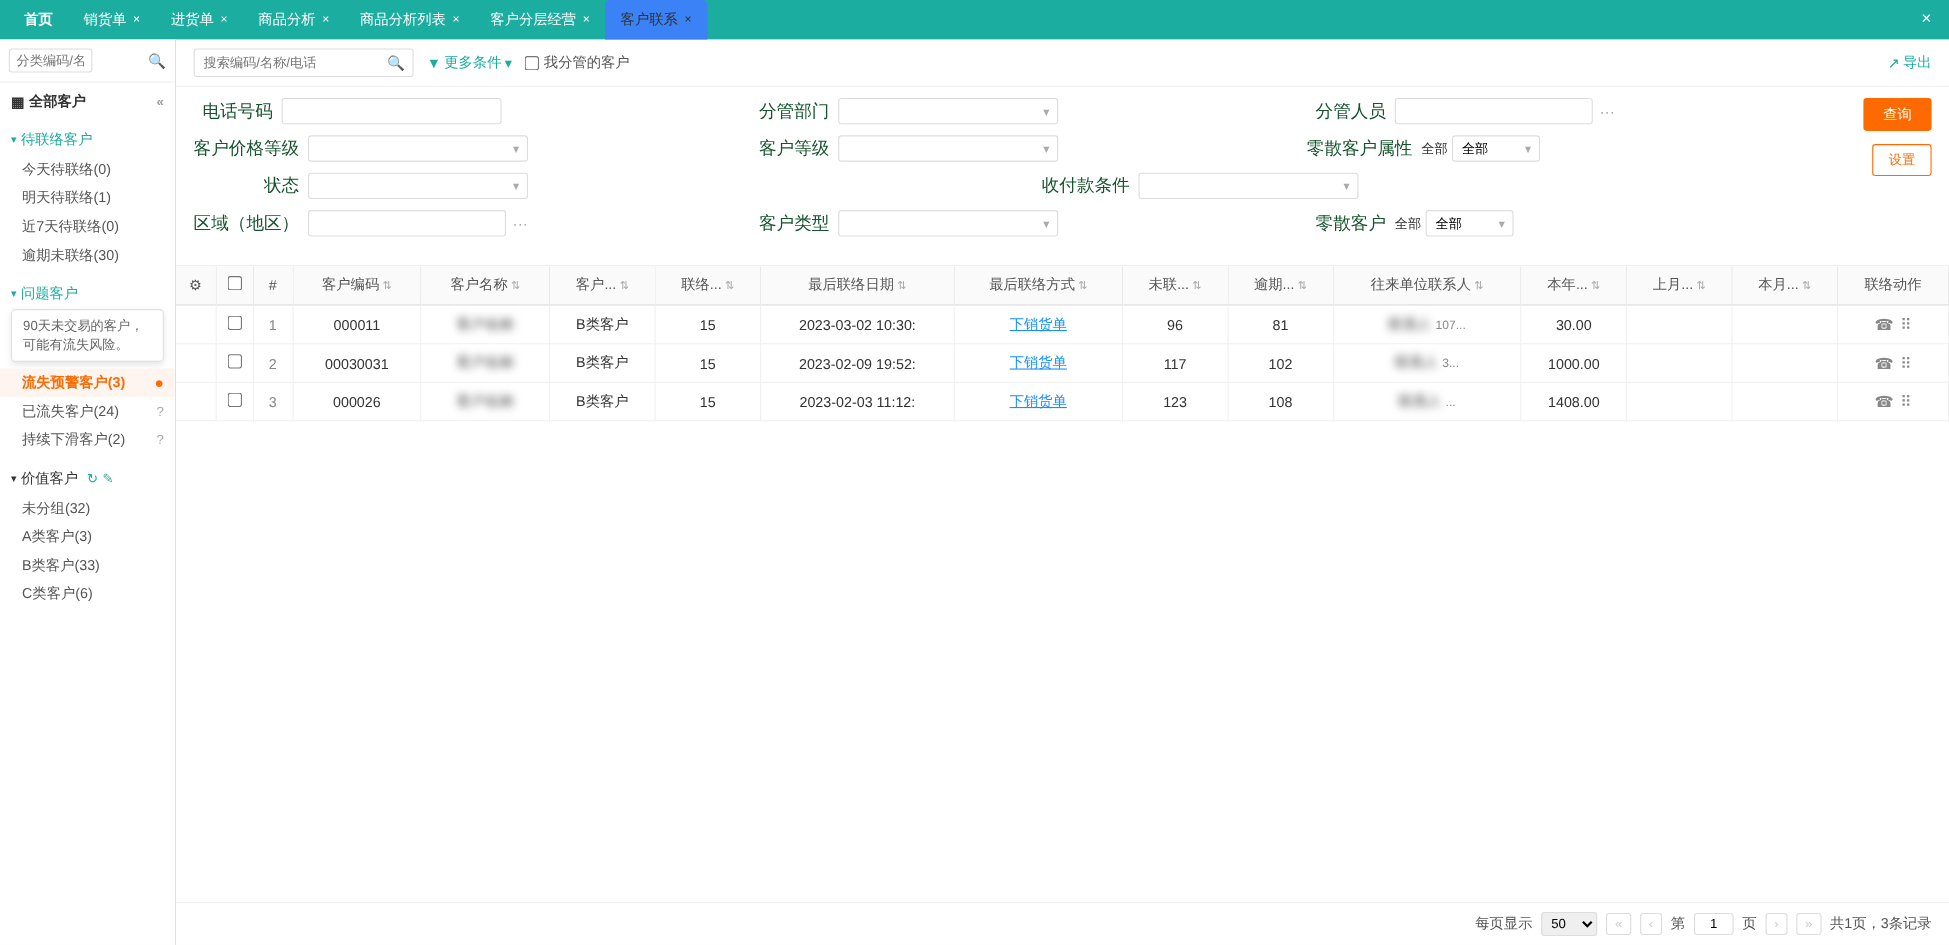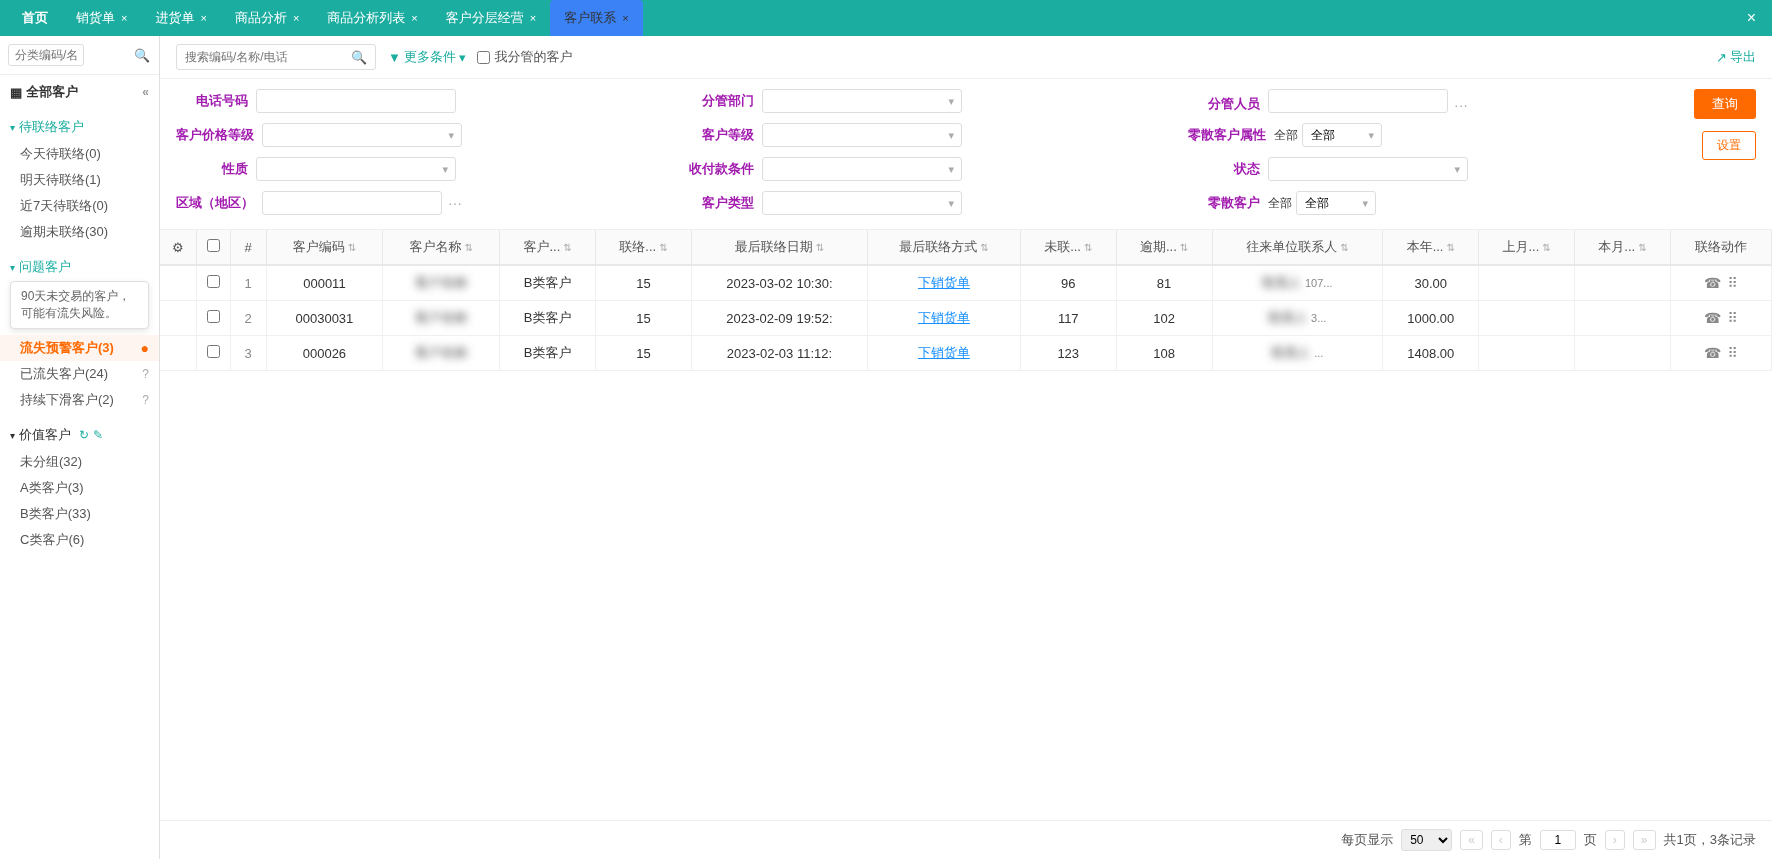--- a/index.html
+++ b/index.html
@@ -39,23 +39,23 @@
     .filter-search-wrap { position: relative; }
     .filter-search { border: 1px solid #ddd; border-radius: 3px; padding: 5px 28px 5px 8px; width: 200px; outline: none; font-size: 12px; }
     .filter-search-icon { position: absolute; right: 8px; top: 50%; transform: translateY(-50%); color: #ff6a00; cursor: pointer; }
     .filter-more-btn { color: #1bada0; cursor: pointer; display: flex; align-items: center; gap: 3px; font-size: 12px; }
     .filter-checkbox-label { display: flex; align-items: center; gap: 4px; font-size: 12px; color: #555; cursor: pointer; }
     .export-btn { margin-left: auto; color: #1bada0; cursor: pointer; display: flex; align-items: center; gap: 3px; font-size: 12px; }
 
     
     .advanced-filter { background: #fff; border-bottom: 1px solid #eee; padding: 10px 16px; }
     .filter-row { display: flex; align-items: center; margin-bottom: 10px; gap: 0; }
-    .filter-row:last-child { margin-bottom: 4px; }
+    .filter-row:last-child { margin-bottom: 16px; }
     .filter-field { display: flex; align-items: center; flex: 1; min-width: 0; }
-    .filter-label { color: #a21caf; font-size: 13px; white-space: nowrap; min-width: 80px; text-align: right; padding-right: 8px; font-weight: bold; }
+    .filter-label { color: #14532d; font-size: 16px; white-space: nowrap; min-width: 80px; text-align: right; padding-right: 8px; }
     .filter-input { border: 1px solid #ddd; border-radius: 3px; padding: 4px 8px; flex: 1; outline: none; font-size: 12px; }
     .select-wrap { position: relative; flex: 1; display: flex; align-items: center; }
     .select-wrap::after { content: "▾"; position: absolute; right: 8px; color: #aaa; pointer-events: none; font-size: 11px; }
     .select-wrap select { width: 100%; border: 1px solid #ddd; border-radius: 3px; padding: 4px 24px 4px 8px; outline: none; font-size: 12px; background: #fff; appearance: none; cursor: pointer; }
     .filter-more-dots { color: #aaa; cursor: pointer; padding: 0 6px; font-size: 14px; }
     .query-btn { background: #ff6a00; color: #fff; border: none; border-radius: 3px; padding: 6px 18px; cursor: pointer; font-size: 13px; white-space: nowrap; }
     .settings-btn { background: #fff; color: #ff6a00; border: 1px solid #ff6a00; border-radius: 3px; padding: 5px 14px; cursor: pointer; font-size: 12px; margin-top: 4px; }
     .filter-actions { display: flex; flex-direction: column; align-items: flex-end; margin-left: 12px; gap: 8px; }
 
     
@@ -226,21 +226,21 @@
               <input class="filter-input" type="text" style="max-width: 200px;">
             </div>
             <div class="filter-field" style="margin-left:24px;">
               <span class="filter-label">分管部门</span>
               <div class="select-wrap" style="max-width:200px;">
                 <select>
                   <option value=""></option>
                 </select>
               </div>
             </div>
-            <div class="filter-field" style="margin-left:24px;align-items:flex-end;">
+            <div class="filter-field" style="margin-left:24px;">
               <span class="filter-label">分管人员</span>
               <input class="filter-input" type="text" style="max-width: 180px;">
               <span class="filter-more-dots">···</span>
             </div>
           </div>
 
           <div class="filter-row">
             <div class="filter-field">
               <span class="filter-label">客户价格等级</span>
               <div class="select-wrap" style="max-width:200px;">
@@ -264,38 +264,30 @@
                 <div class="select-wrap" style="max-width:120px; min-width:80px;">
                   <select>
                     <option value="全部">全部</option>
                   </select>
                 </div>
               </div>
             </div>
           </div>
 
           <div class="filter-row">
-            <div class="filter-field">
-              <span class="filter-label">性质</span>
+            <div class="filter-field" style="margin-left:24px;">
+              <span class="filter-label">状态</span>
               <div class="select-wrap" style="max-width:200px;">
                 <select>
                   <option value=""></option>
                 </select>
               </div>
             </div>
             <div class="filter-field" style="margin-left:24px;">
               <span class="filter-label">收付款条件</span>
-              <div class="select-wrap" style="max-width:200px;">
-                <select>
-                  <option value=""></option>
-                </select>
-              </div>
-            </div>
-            <div class="filter-field" style="margin-left:24px;">
-              <span class="filter-label">状态</span>
               <div class="select-wrap" style="max-width:200px;">
                 <select>
                   <option value=""></option>
                 </select>
               </div>
             </div>
           </div>
 
           <div class="filter-row">
             <div class="filter-field">

